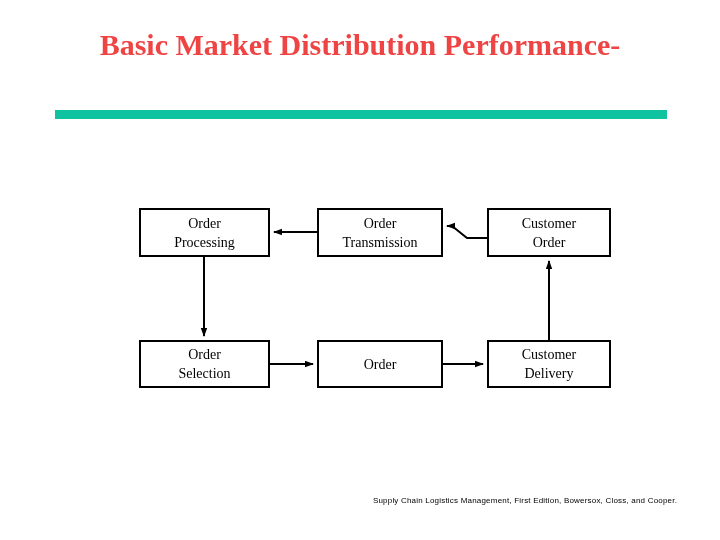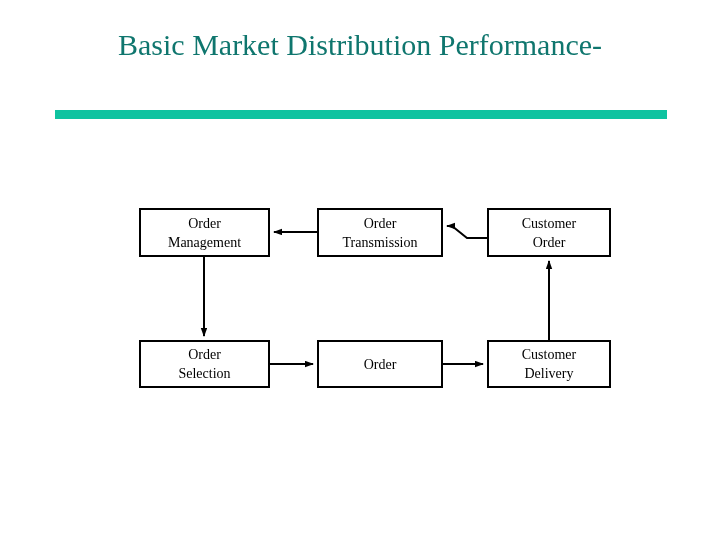--- a/index.html
+++ b/index.html
@@ -17,24 +17,24 @@
   }
 
   
   #title {
     position: absolute;
     left: 40px;
     top: 26px;
     width: 640px;
     text-align: center;
     font-family: "Liberation Serif", "DejaVu Serif", serif;
-    font-weight: normal;
+    font-weight: bold;
     font-size: 30px;
     line-height: 37px;
-    color: #0f766e;
+    color: #ef4444;
     letter-spacing: 0px;
   }
 
   
   #accent-rule {
     position: absolute;
     left: 55px;
     top: 110px;
     width: 612px;
     height: 9px;
@@ -97,21 +97,21 @@
   <div id="title">
     <span>Basic Market Distribution Performance-</span><br>
   </div>
 
   <div id="accent-rule"></div>
 
   <div id="diagram">
 
     <div class="node" id="node-order-processing" style="left:139px; top:208px; width:131px; height:49px;">
       <span class="line1">Order</span>
-      <span class="line2">Management</span>
+      <span class="line2">Processing</span>
     </div>
 
     <div class="node" id="node-order-transmission" style="left:317px; top:208px; width:126px; height:49px;">
       <span class="line1">Order</span>
       <span class="line2">Transmission</span>
     </div>
 
     <div class="node" id="node-customer-order" style="left:487px; top:208px; width:124px; height:49px;">
       <span class="line1">Customer</span>
       <span class="line2">Order</span>
@@ -146,15 +146,16 @@
 
       <line x1="270" y1="364" x2="313" y2="364" stroke="#000000" stroke-width="2" marker-end="url(#arrow-head)"></line>
 
       <line x1="443" y1="364" x2="483" y2="364" stroke="#000000" stroke-width="2" marker-end="url(#arrow-head)"></line>
 
       <line x1="549" y1="340" x2="549" y2="261" stroke="#000000" stroke-width="2" marker-end="url(#arrow-head)"></line>
     </svg>
   </div>
 
   <div id="footer">
+    <div>Supply Chain Logistics Management, First Edition, Bowersox, Closs, and Cooper.</div>
   </div>
 
 </div>
 
 </body></html>

